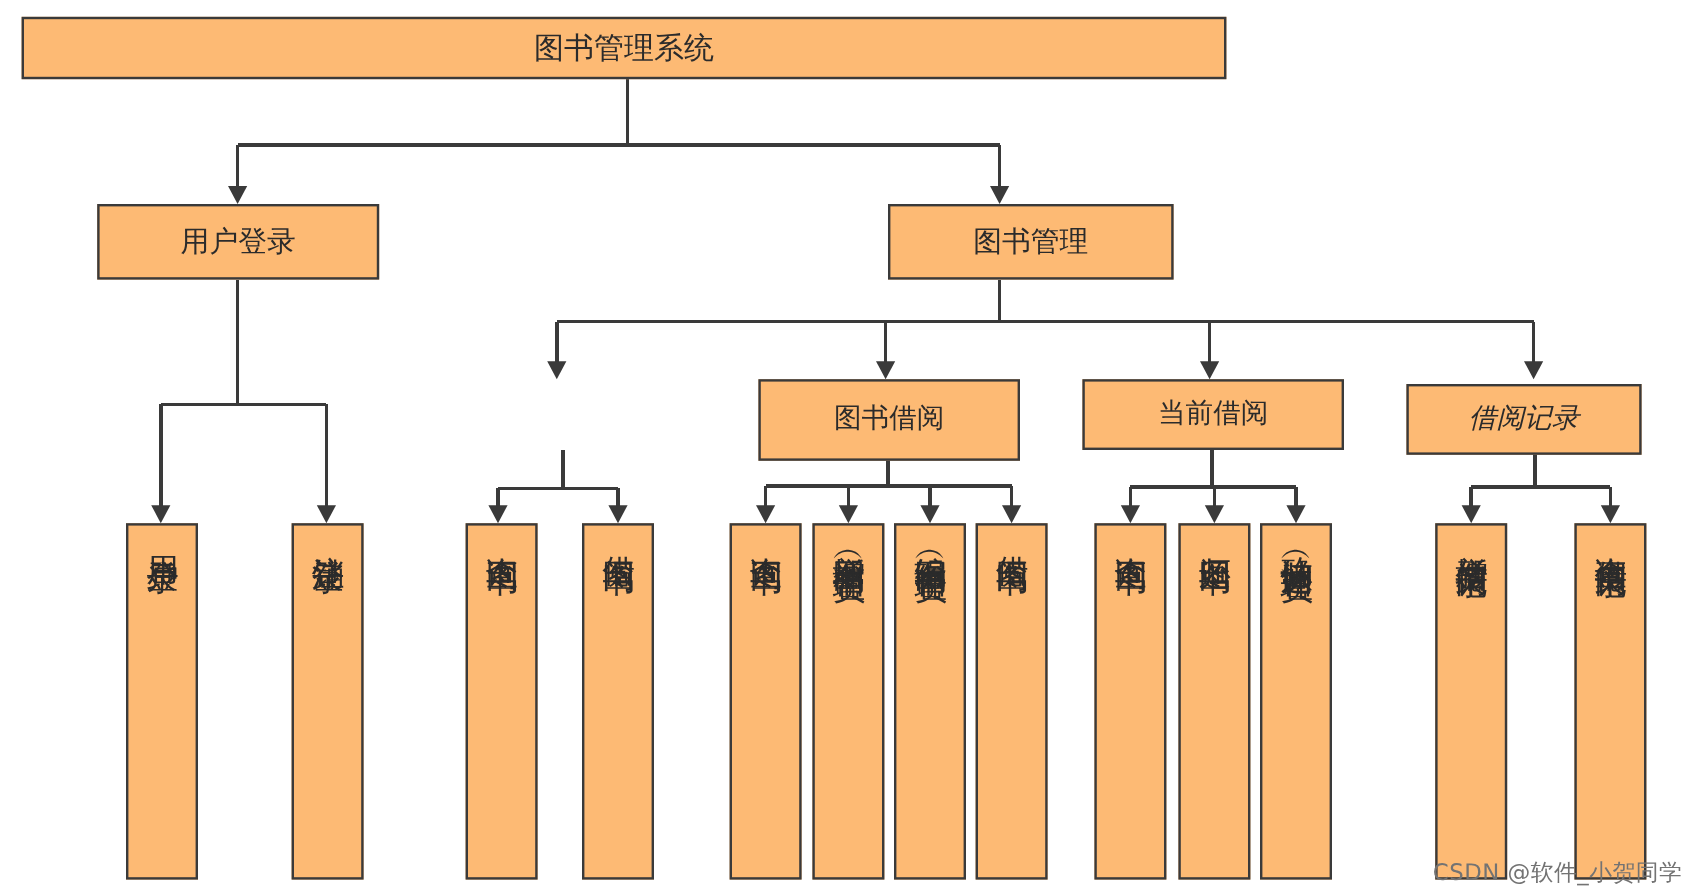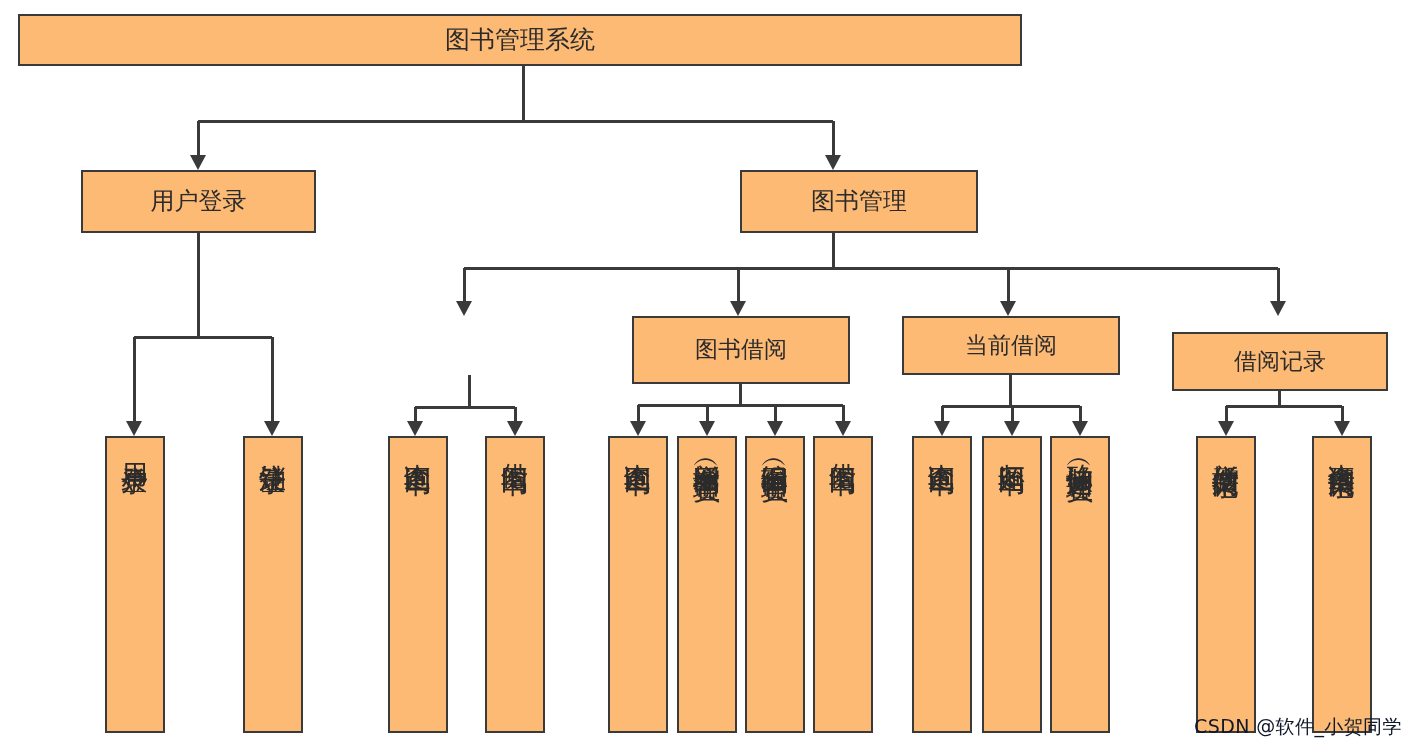--- a/index.html
+++ b/index.html
@@ -62,21 +62,21 @@
     font-size: 27px;
     letter-spacing: 2px;
     line-height: 1;
     white-space: pre-wrap;
   }
   .watermark {
     position: absolute;
     left: 1194px;
     top: 714px;
     font-size: 19px;
-    color: #0f172a;
+    color: #737373;
     white-space: nowrap;
     letter-spacing: 0.4px;
   }
 </style>
 </head>
 <body>
 
 <div id="diagram-root">
 
   <svg class="diagram-canvas" viewBox="0 0 1405 747" xmlns="http://www.w3.org/2000/svg">
@@ -146,21 +146,21 @@
   <div class="node-box node-branch" style="left:712px;top:170px;width:238px;height:63px;margin-left:28px;">
     <span class="node-label">图书管理</span>
   </div>
 
   <div class="node-box node-sub" style="left:632px;top:316px;width:218px;height:68px;">
     <span class="node-label">图书借阅</span>
   </div>
   <div class="node-box node-sub" style="left:902px;top:316px;width:218px;height:59px;">
     <span class="node-label">当前借阅</span>
   </div>
-  <div class="node-box node-sub" style="left:1172px;top:332px;width:216px;height:59px;">
+  <div class="node-box node-sub" style="left:1172px;top:320px;width:196px;height:59px;font-style:italic;">
     <span class="node-label">借阅记录</span>
   </div>
 
   <div class="node-box node-leaf" style="left:105px;top:436px;width:60px;height:297px;">
     <span class="node-label">用户登录</span>
   </div>
   <div class="node-box node-leaf" style="left:243px;top:436px;width:60px;height:297px;">
     <span class="node-label">注销登录</span>
   </div>
 

